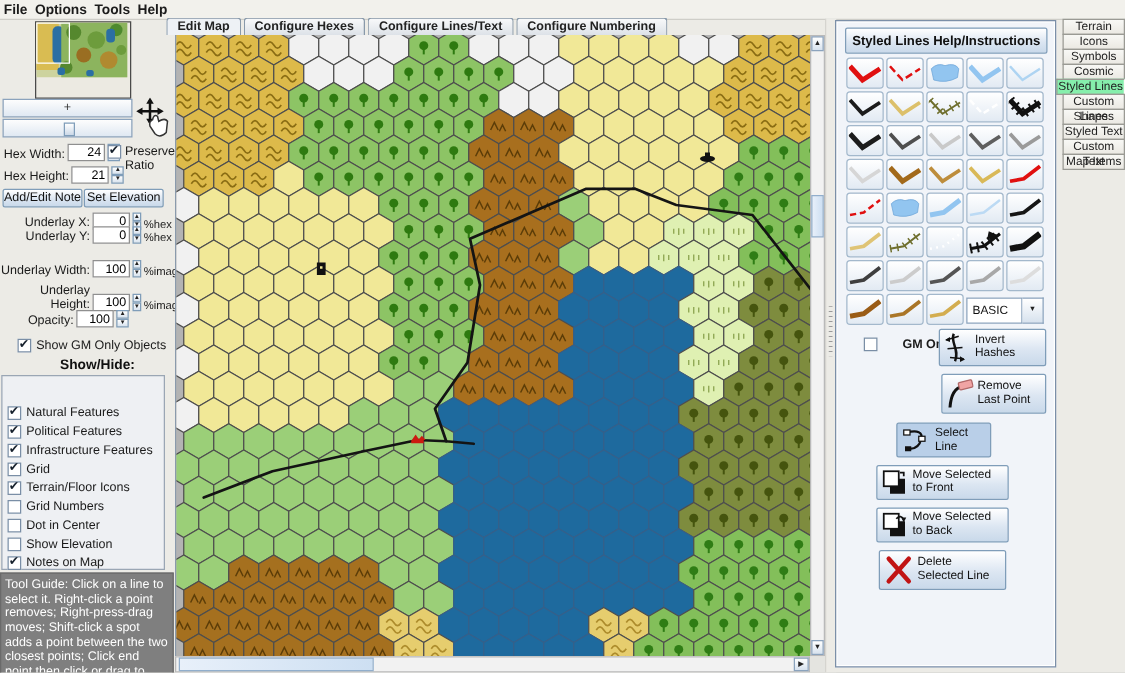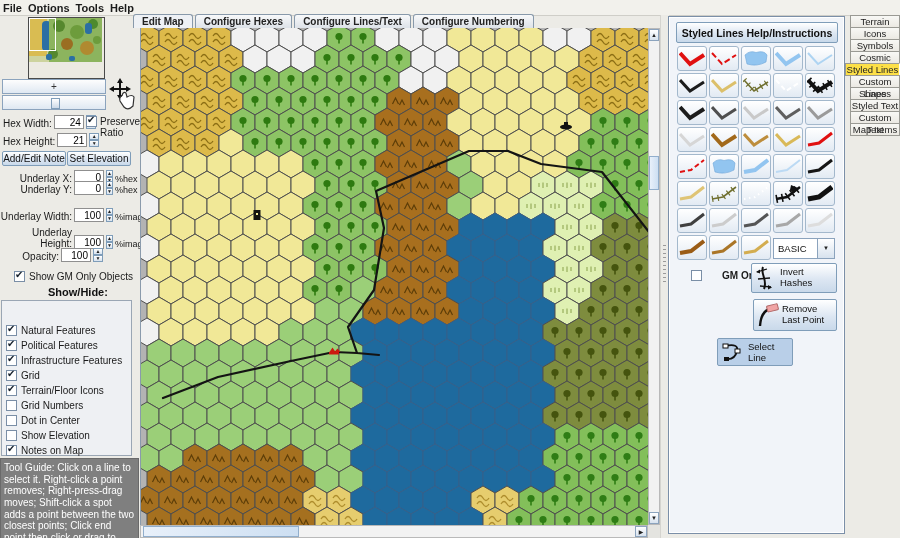--- a/index.html
+++ b/index.html
@@ -60,21 +60,21 @@
   .combo .cbtn{width:17px;border:1px solid #8ba3bd;border-left:none;background:linear-gradient(#fff,#d7e2ee);
     font-size:6px;text-align:center;line-height:19px;color:#222;box-sizing:border-box;}
   .rbtn{position:absolute;background:linear-gradient(#ffffff,#dce6f2 55%,#c9d9ea);border:1px solid #7f9db9;border-radius:2px;
     display:flex;align-items:center;gap:3px;font-size:9.5px;color:#111;padding:1px 3px;box-sizing:border-box;text-align:left;line-height:1.15;}
   .rbtn.sel{background:#b9cfe8;align-items:flex-end;}
   .rbtn svg{flex:none;}
   
   #rtabs{left:845px;top:16px;width:55px;}
   .rtab{height:13px;box-sizing:border-box;border:1px solid #9a9a94;margin-top:-1px;margin-left:5px;
     background:linear-gradient(#f8f8f5,#ebe9e3);font-size:9.5px;text-align:center;color:#222;line-height:12px;}
-  .rtab.sel{margin-left:0;background:#fde047;border-right:1px solid #fbfbf8;}
+  .rtab.sel{margin-left:0;background:#86efac;border-right:1px solid #fbfbf8;}
   .gmrow{position:absolute;display:flex;align-items:center;gap:20px;}
 </style>
 </head>
 <body>
 
 <div id="menubar" class="abs">
     <div class="menu-item">File</div>
     <div class="menu-item">Options</div>
     <div class="menu-item">Tools</div>
     <div class="menu-item">Help</div>
@@ -1384,20 +1384,43 @@
   </div>
   <div class="rbtn sel" style="left:48px;top:321px;width:76px;height:28px;">
     <svg width="24" height="22" viewBox="0 0 24 22">
       <path d="M4,4 Q18,1 16,9 Q14,18 5,17" stroke="#111" stroke-width="1.8" fill="none"></path>
       <rect x="2" y="2" width="5" height="4" fill="#fff" stroke="#111"></rect>
       <rect x="14" y="7" width="5" height="4" fill="#fff" stroke="#111"></rect>
       <rect x="3" y="15" width="5" height="4" fill="#111"></rect>
     </svg>
     <span>Select Line</span>
   </div>
+  <div class="rbtn" style="left:32px;top:355px;width:106px;height:28px;">
+    <svg width="22" height="22" viewBox="0 0 22 22">
+      <rect x="7" y="8" width="12" height="12" fill="#111"></rect>
+      <rect x="2" y="2" width="12" height="12" fill="#fff" stroke="#111" stroke-width="1.4"></rect>
+      <path d="M15,3 l3,0 0,3" stroke="#111" stroke-width="1.4" fill="none"></path>
+    </svg>
+    <span>Move Selected to Front</span>
+  </div>
+  <div class="rbtn" style="left:32px;top:389px;width:106px;height:28px;">
+    <svg width="22" height="22" viewBox="0 0 22 22">
+      <rect x="7" y="8" width="12" height="12" fill="#111"></rect>
+      <rect x="2" y="2" width="12" height="12" fill="#fff" stroke="#111" stroke-width="1.4"></rect>
+      <path d="M12,6 q4,-4 6,1" stroke="#111" stroke-width="1.4" fill="none"></path>
+      <polygon points="18,9 16,5 20,5" fill="#111"></polygon>
+    </svg>
+    <span>Move Selected to Back</span>
+  </div>
+  <div class="rbtn" style="left:34px;top:423px;width:102px;height:32px;">
+    <svg width="24" height="24" viewBox="0 0 24 24">
+      <path d="M4,3 L20,21 M20,3 L4,21" stroke="#c11414" stroke-width="3.6" stroke-linecap="round" fill="none"></path>
+    </svg>
+    <span>Delete Selected Line</span>
+  </div>
 </div>
 
 <div id="rtabs" class="abs">
     <div class="rtab">Terrain</div>
     <div class="rtab">Icons</div>
     <div class="rtab">Symbols</div>
     <div class="rtab">Cosmic</div>
     <div class="rtab sel">Styled Lines</div>
     <div class="rtab">Custom Lines</div>
     <div class="rtab">Shapes</div>

